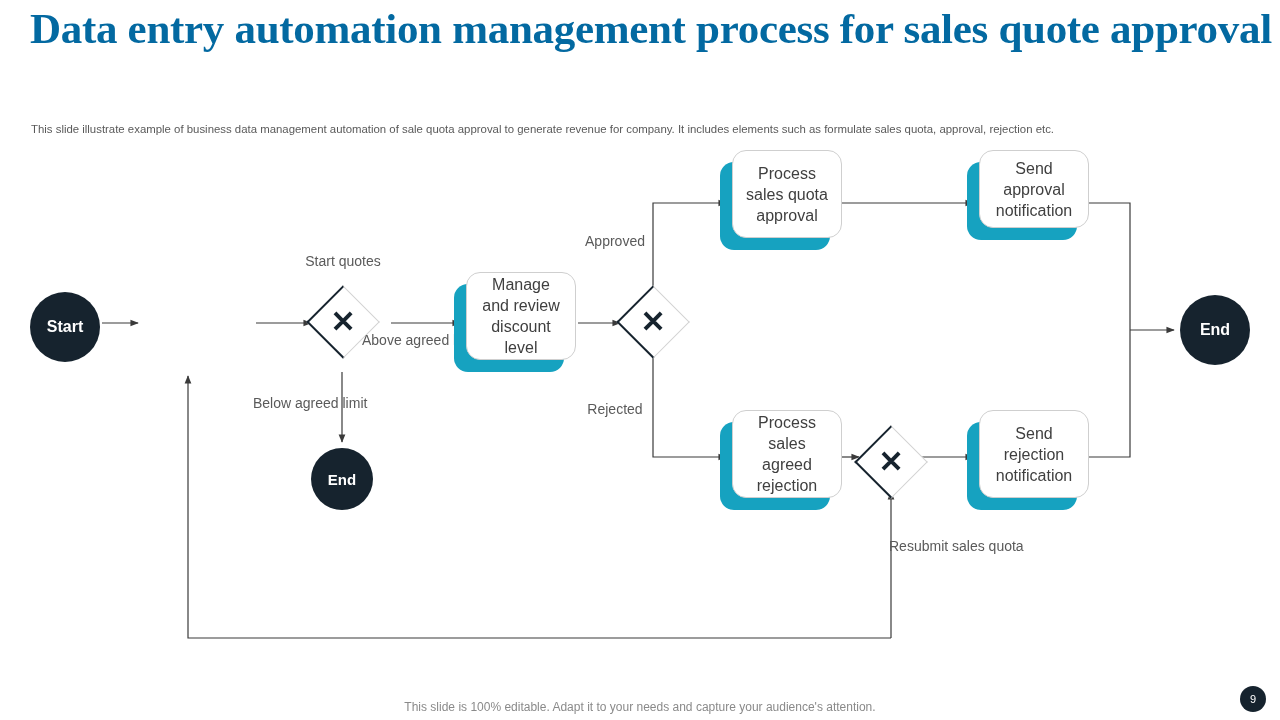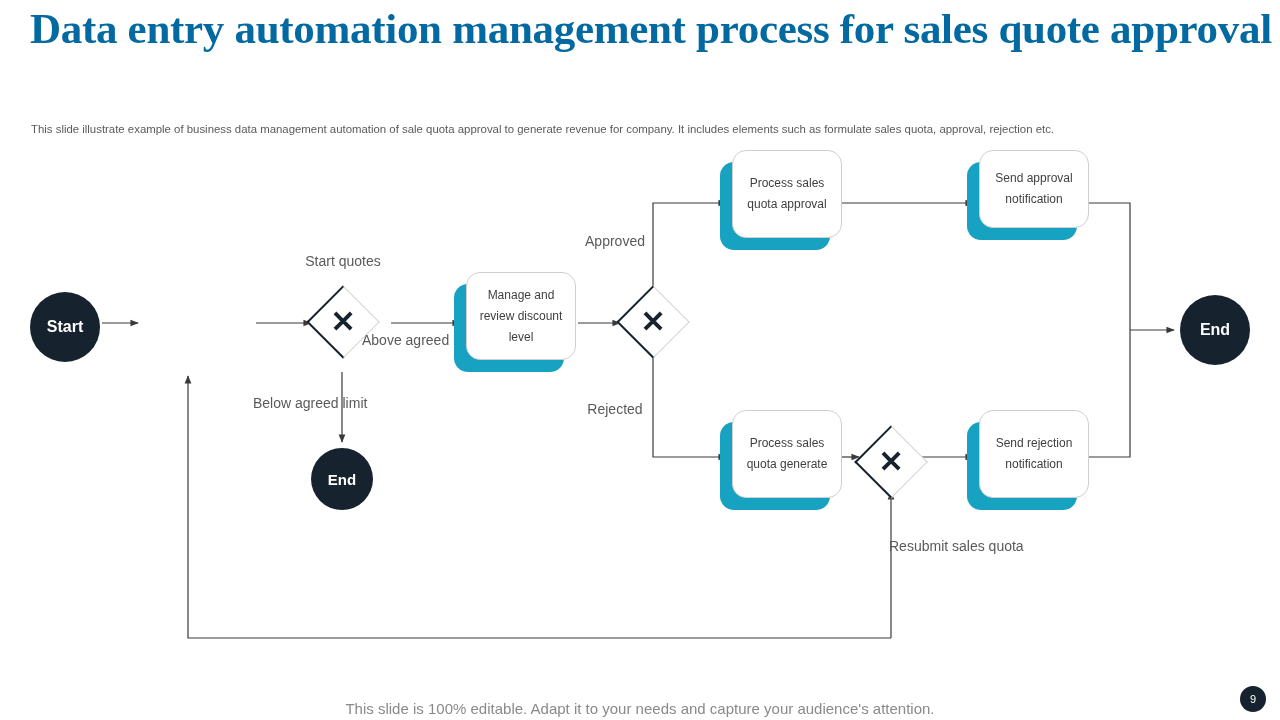--- a/index.html
+++ b/index.html
@@ -42,21 +42,21 @@
     margin-top: 44px;
   }
 
   
   #footer-note {
     position: absolute;
     left: 0;
     top: 700px;
     width: 1280px;
     text-align: center;
-    font-size: 15px;
+    font-size: 12px;
     color: #8a8a8a;
   }
   #page-number-badge {
     position: absolute;
     right: 14px;
     bottom: 8px;
     width: 26px;
     height: 26px;
     border-radius: 50%;
     background: #16232e;
@@ -127,21 +127,21 @@
     height: 100%;
     box-sizing: border-box;
     border: 1px solid #cfcfcf;
     border-radius: 14px;
     background: #ffffff;
     display: flex;
     flex-direction: column;
     align-items: center;
     justify-content: center;
     color: #3f3f3f;
-    font-size: 12px;
+    font-size: 16px;
     line-height: 21px;
     text-align: center;
     padding: 0 10px;
   }
   #card-formulate { left: 144px; top: 162px; width: 110px; height: 88px; }
   #card-manage    { left: 466px; top: 162px; width: 110px; height: 88px; }
   #card-approval  { left: 732px; top: 40px;  width: 110px; height: 88px; }
   #card-send-approval  { left: 979px; top: 40px; width: 110px; height: 78px; }
   #card-rejection { left: 732px; top: 300px; width: 110px; height: 88px; }
   #card-send-rejection { left: 979px; top: 300px; width: 110px; height: 88px; }
@@ -281,21 +281,21 @@
   <div class="task-card" id="card-send-approval">
     <div class="card-shadow"></div>
     <div class="card-body">
       <span>Send approval notification</span>
     </div>
   </div>
 
   <div class="task-card" id="card-rejection">
     <div class="card-shadow"></div>
     <div class="card-body">
-      <span>Process sales quota generate</span>
+      <span>Process sales agreed rejection</span>
     </div>
   </div>
 
   <div class="gateway" id="gateway-resubmit"></div>
   <div class="gateway-x" id="gateway-resubmit-x">✕</div>
   <div class="edge-label" id="label-resubmit">Resubmit sales quota</div>
 
   <div class="task-card" id="card-send-rejection">
     <div class="card-shadow"></div>
     <div class="card-body">

